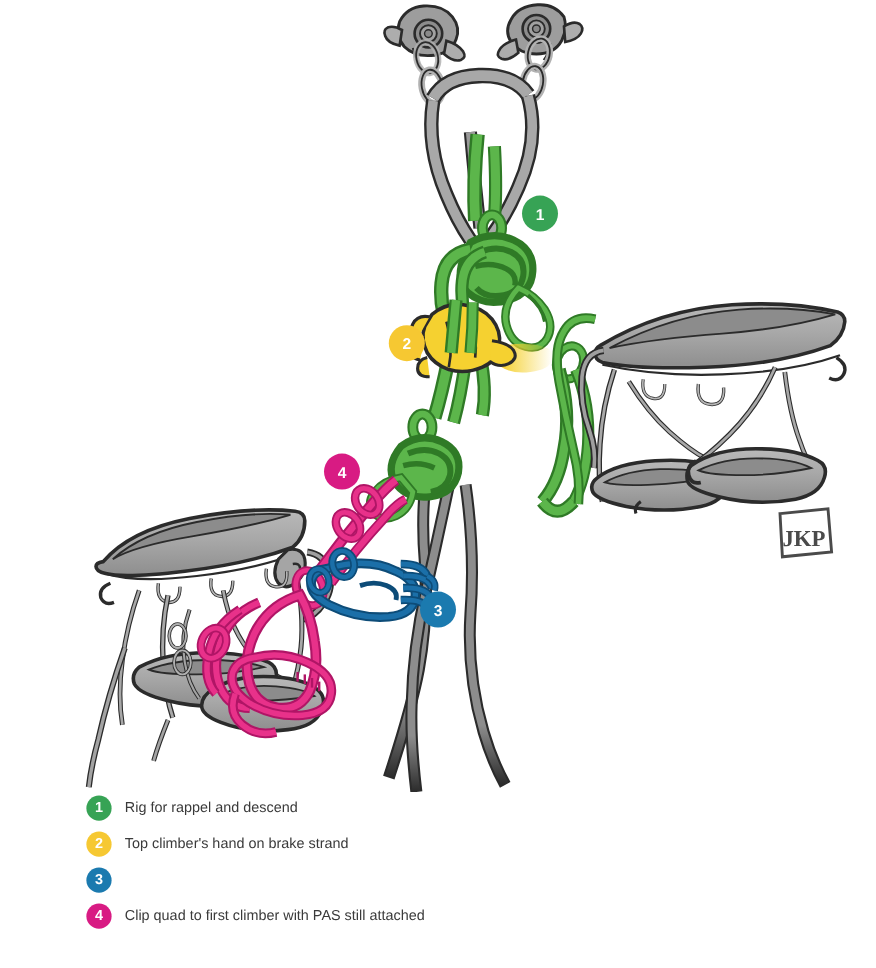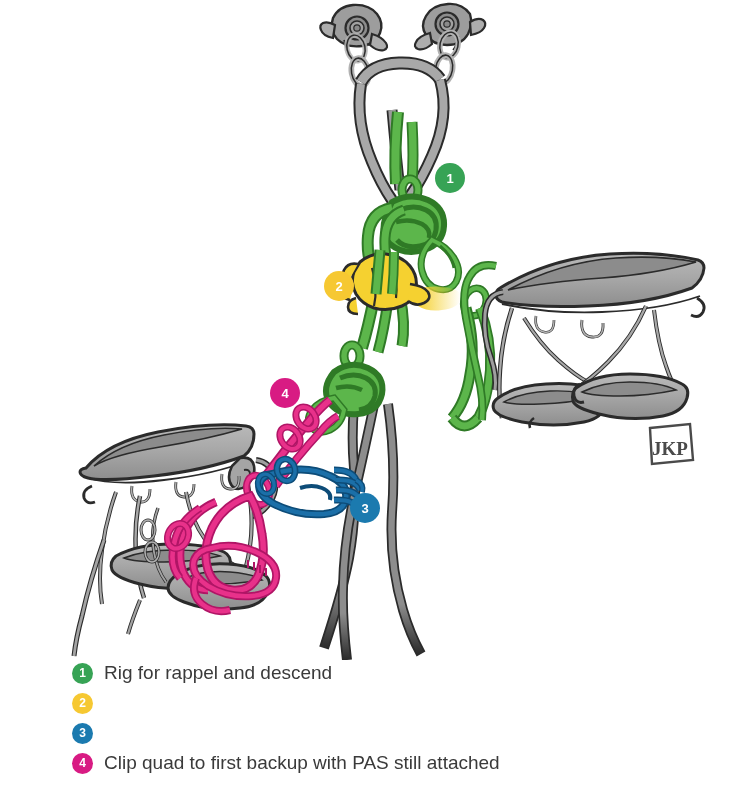--- a/index.html
+++ b/index.html
@@ -46,21 +46,21 @@
     font-size: 12px;
     font-weight: bold;
     display: flex;
     align-items: center;
     justify-content: center;
     line-height: 1;
     font-family: "Liberation Sans", sans-serif;
   }
   .legend-text {
     margin-left: 11px;
-    font-size: 19px;
+    font-size: 12px;
     color: #3a3a3a;
     white-space: nowrap;
     font-family: "Liberation Sans", sans-serif;
   }
   .callout-circle-text {
     font-size: 13px;
     font-weight: bold;
     fill: #ffffff;
     font-family: "Liberation Sans", sans-serif;
   }
@@ -445,26 +445,27 @@
 
   <div id="legend">
 
     <div class="legend-row">
       <div class="legend-badge" style="background:#37a355">1</div>
       <div class="legend-text">Rig for rappel and descend</div>
     </div>
 
     <div class="legend-row">
       <div class="legend-badge" style="background:#f6c832">2</div>
+      <div class="legend-text">Top climber's hand on brake strand</div>
     </div>
 
     <div class="legend-row">
       <div class="legend-badge" style="background:#1b7aaf">3</div>
     </div>
 
     <div class="legend-row">
       <div class="legend-badge" style="background:#d81b83">4</div>
-      <div class="legend-text">Clip quad to first backup with PAS still attached</div>
+      <div class="legend-text">Clip quad to first climber with PAS still attached</div>
     </div>
 
   </div>
 
 </div>
 
 </body></html>

